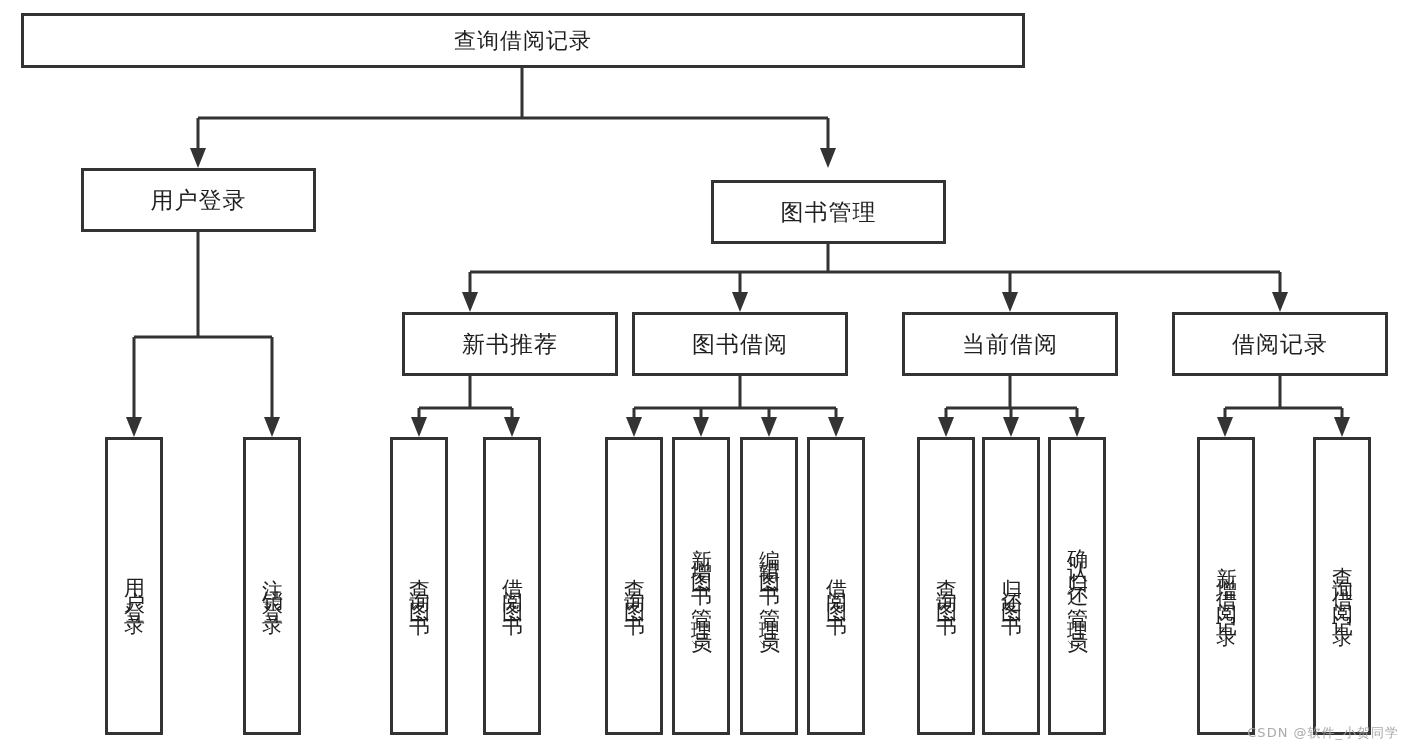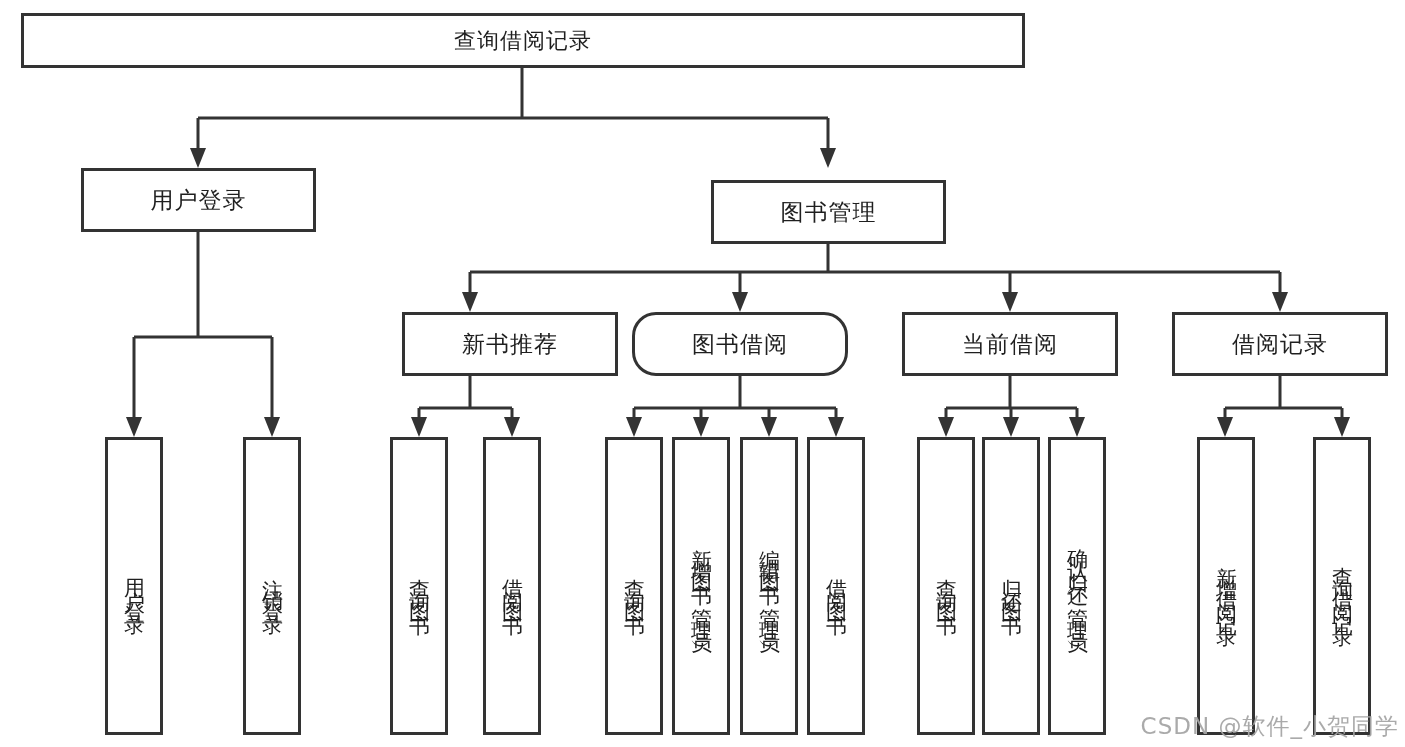--- a/index.html
+++ b/index.html
@@ -16,21 +16,21 @@
   }
   .hnode{font-size:23px;letter-spacing:1px;}
   .root{font-size:22px;letter-spacing:1px;}
   .leaf{
     width:58px;height:298px;top:437px;
     writing-mode:vertical-rl;text-orientation:mixed;
     font-size:21px;letter-spacing:12px;line-height:1;
   }
   .watermark{
     position:absolute;right:6px;bottom:5px;
-    font-size:23px;color:rgba(165,165,165,0.95);letter-spacing:1px;
+    font-size:13px;color:rgba(165,165,165,0.95);letter-spacing:1px;
     white-space:nowrap;
   }
 </style>
 </head>
 <body>
 
 <div class="canvas">
 
   <svg class="connectors" viewBox="0 0 1405 747" aria-hidden="true">
 
@@ -67,21 +67,21 @@
     <path class="arrow" d="M1217,417 h16 L1225,437 Z"></path>
     <path class="arrow" d="M1334,417 h16 L1342,437 Z"></path>
   </svg>
 
   <div class="node root" style="left:21px;top:13px;width:1004px;height:55px;">查询借阅记录</div>
 
   <div class="node hnode" style="left:81px;top:168px;width:235px;height:64px;">用户登录</div>
   <div class="node hnode" style="left:711px;top:180px;width:235px;height:64px;">图书管理</div>
 
   <div class="node hnode" style="left:363px;top:312px;width:216px;height:64px;margin-left:39px;">新书推荐</div>
-  <div class="node hnode" style="left:632px;top:312px;width:216px;height:64px;border-radius:24px;">图书借阅</div>
+  <div class="node hnode" style="left:632px;top:312px;width:216px;height:64px;">图书借阅</div>
   <div class="node hnode" style="left:902px;top:312px;width:216px;height:64px;">当前借阅</div>
   <div class="node hnode" style="left:1172px;top:312px;width:216px;height:64px;">借阅记录</div>
 
   <div class="node leaf" style="left:105px;">用户登录</div>
   <div class="node leaf" style="left:243px;">注销登录</div>
 
   <div class="node leaf" style="left:390px;">查询图书</div>
   <div class="node leaf" style="left:483px;">借阅图书</div>
 
   <div class="node leaf" style="left:605px;">查询图书</div>

